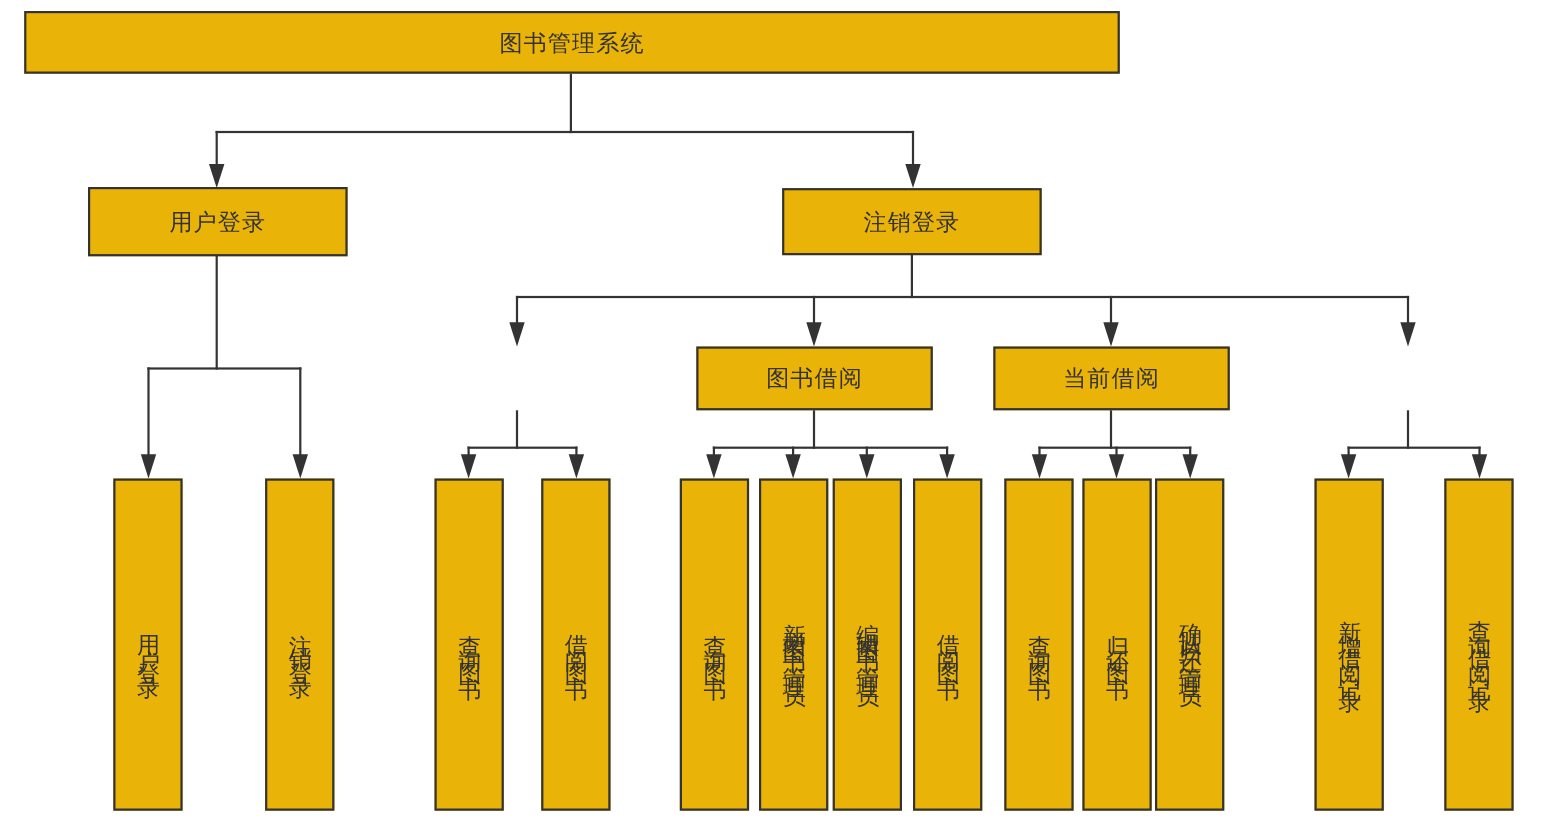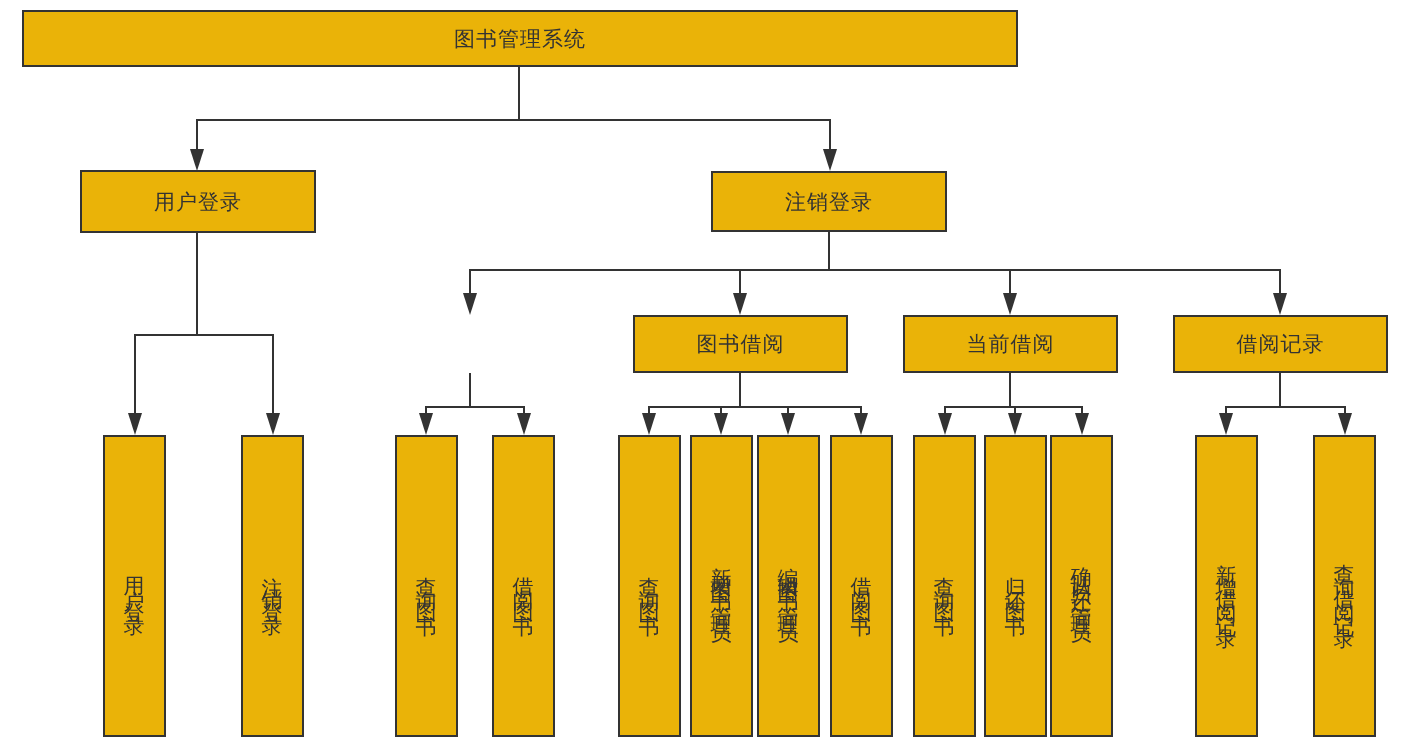--- a/index.html
+++ b/index.html
@@ -89,23 +89,20 @@
   <div class="arr" style="left:1003px;top:293px"></div>
   <div class="vl" style="left:1279px;top:269px;height:26px"></div>
   <div class="arr" style="left:1273px;top:293px"></div>
 
   <div class="box" style="left:903px;top:315px;width:215px;height:58px">
     <span class="lbl">当前借阅</span>
   </div>
   <div class="box" style="left:633px;top:315px;width:215px;height:58px">
     <span class="lbl">图书借阅</span>
   </div>
-  <div class="box" style="left:1173px;top:315px;width:215px;height:58px">
-    <span class="lbl">借阅记录</span>
-  </div>
 
   <div class="vl" style="left:469px;top:373px;height:35px"></div>
   <div class="hl" style="left:425px;top:406px;width:100px"></div>
   <div class="vl" style="left:425px;top:406px;height:9px"></div>
   <div class="arr" style="left:419px;top:413px"></div>
   <div class="vl" style="left:523px;top:406px;height:9px"></div>
   <div class="arr" style="left:517px;top:413px"></div>
 
   <div class="vl" style="left:739px;top:373px;height:35px"></div>
   <div class="hl" style="left:648px;top:406px;width:214px"></div>

